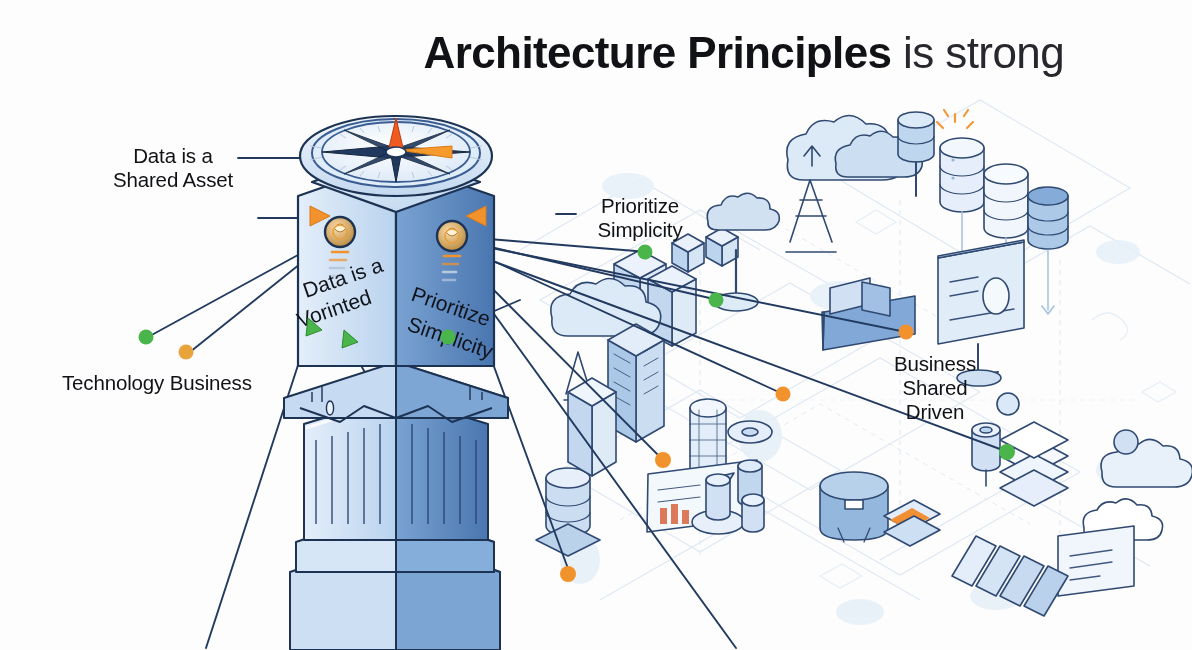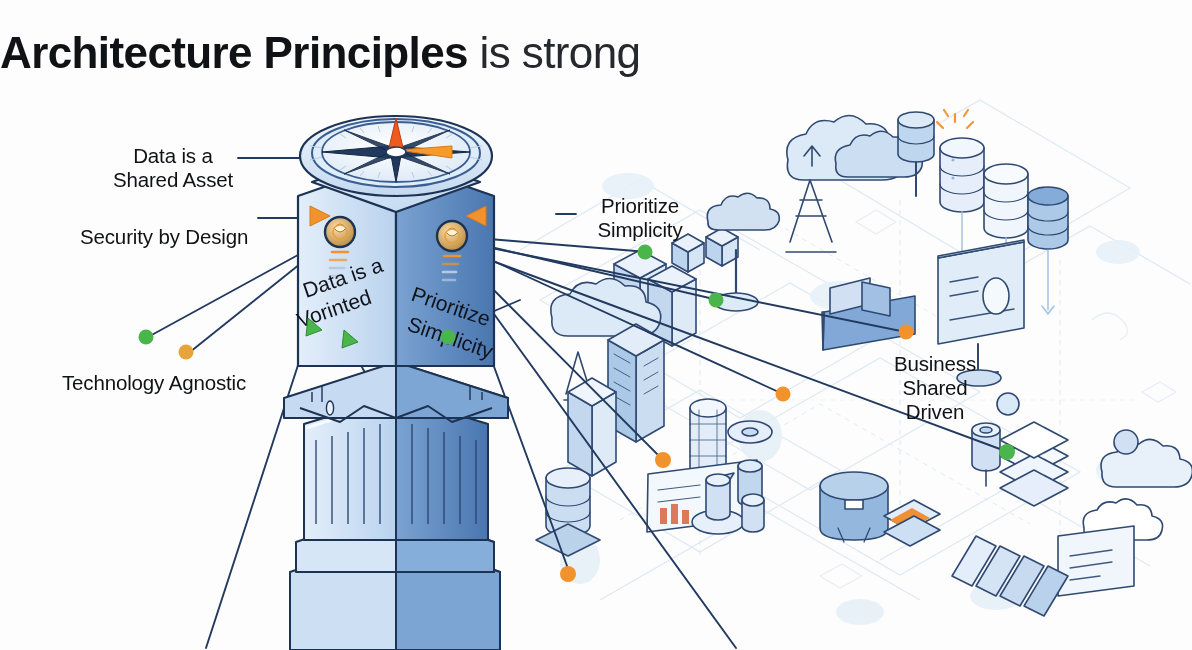--- a/index.html
+++ b/index.html
@@ -7,22 +7,22 @@
     width:1192px;height:650px;
     background:#fdfdfd;
     font-family:"Liberation Sans", sans-serif;
     overflow:hidden;
     position:relative;
   }
   #stage{position:relative;width:1192px;height:650px;overflow:hidden;background:#fdfdfd;}
   #scene{position:absolute;inset:0;width:1192px;height:650px;}
 
   .ttl{
-    position:absolute;top:26px;left:0;width:1048px;
-    text-align:left;
+    position:absolute;top:26px;left:16px;width:1048px;
+    text-align:right;
     font-size:44px;line-height:54px;
     color:#111216;
     white-space:nowrap;
     letter-spacing:-0.6px;
   }
   .ttl .b{font-weight:700;}
   .ttl .l{font-weight:300;color:#26282d;}
 
   .lbl{
     position:absolute;
@@ -482,20 +482,19 @@
       <circle cx="568" cy="574" r="8" fill="#f2922c"></circle>
     </g>
   </svg>
 
   <div class="ttl">
     <span class="b">Architecture Principles</span><span>&nbsp;</span><span class="l">is strong</span>
   </div>
 
   <div class="lbl c" style="left:98px;top:144px;width:150px;">Data is a
 Shared Asset</div>
-  <div class="lbl" style="left:80px;top:225px;">Security by Design</div>
-  <div class="lbl" style="left:62px;top:371px;">Technology Agnostic</div>
+  <div class="lbl" style="left:62px;top:371px;">Technology Business</div>
   <div class="lbl c" style="left:580px;top:194px;width:120px;">Prioritize
 Simplicity</div>
   <div class="lbl c" style="left:862px;top:352px;width:146px;">Business Shared
 Driven</div>
 
 </div>
 
 </body></html>

